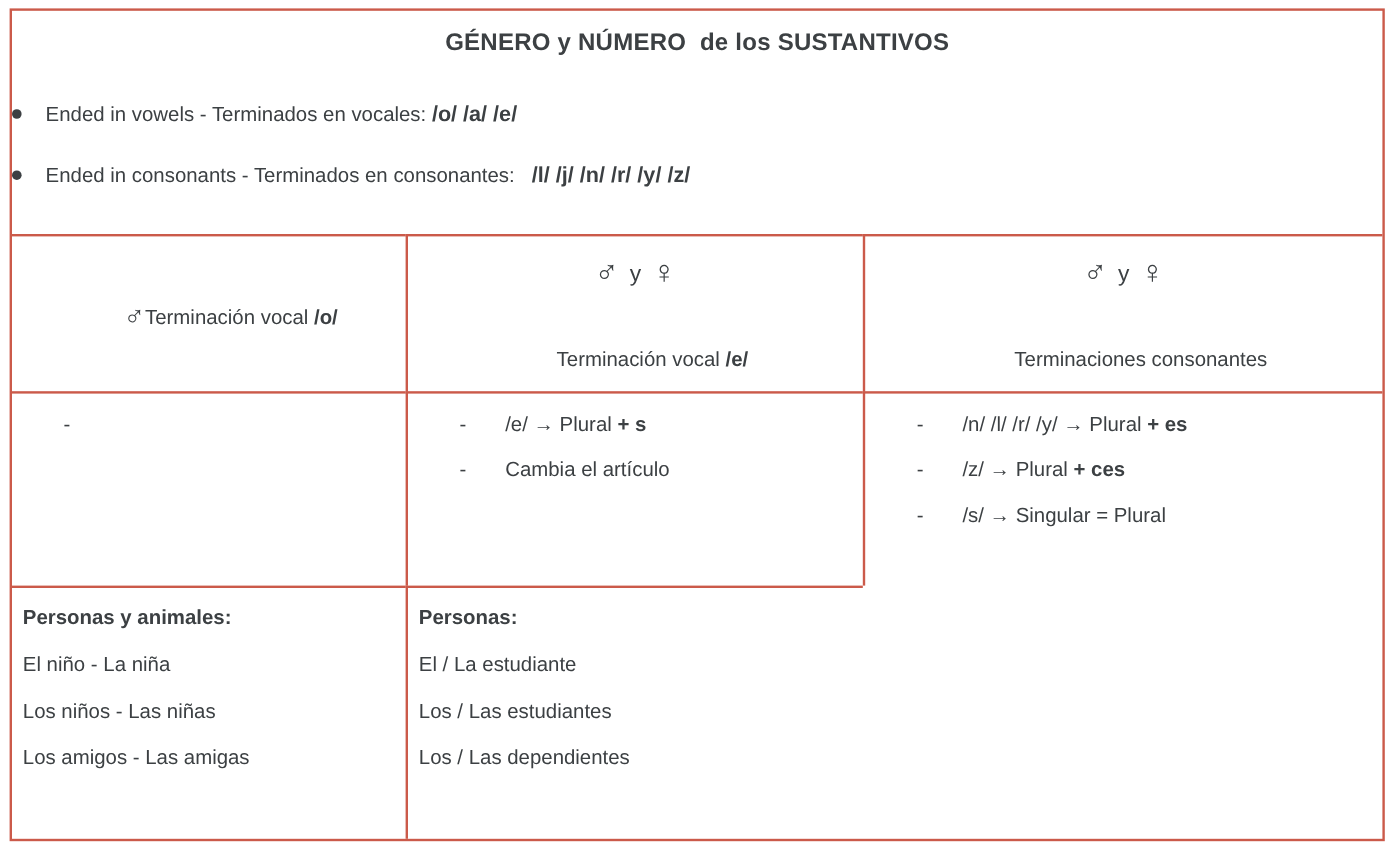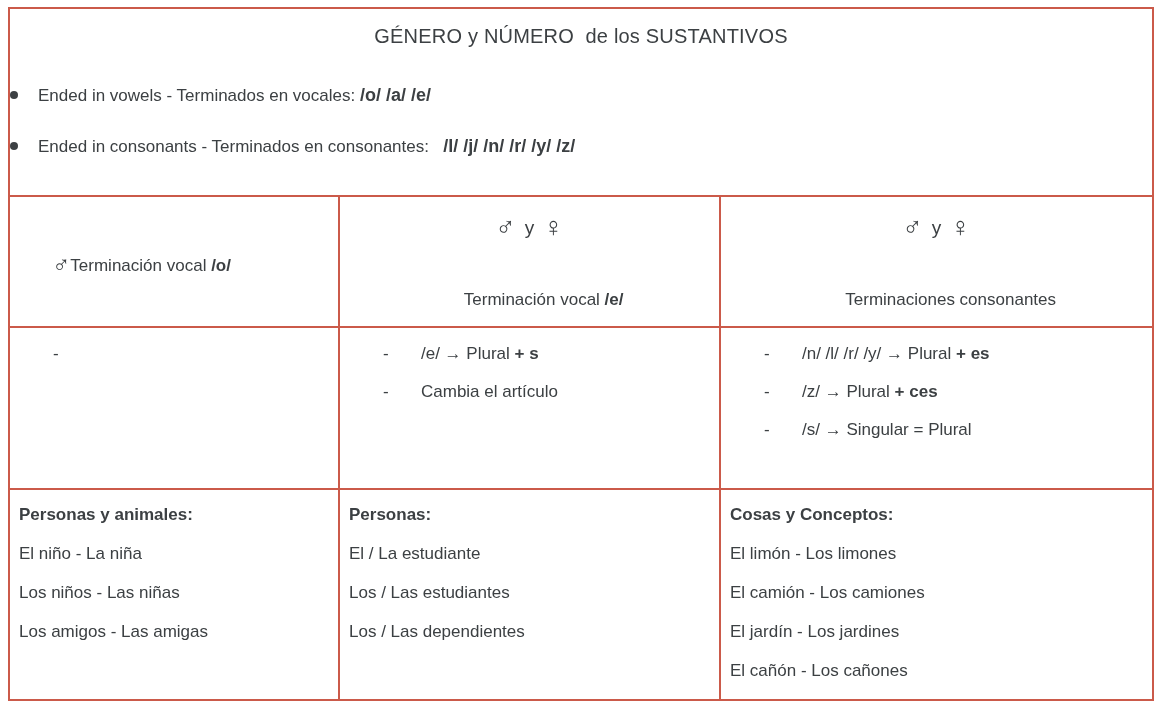--- a/index.html
+++ b/index.html
@@ -18,33 +18,33 @@
     display:grid;
     grid-template-columns:328px 381px 433px;
     grid-template-rows:186px 131px 162px 1fr;
   }
   .cell{overflow:hidden;}
   .b-left{border-left:2px solid var(--border);}
   .b-top{border-top:2px solid var(--border);}
   
   .head-section{grid-column:1/4;}
   .title{
-    text-align:center;font-size:20px;font-weight:400;
+    text-align:center;font-size:20px;font-weight:700;
     padding-top:13px;line-height:28px;white-space:pre-wrap;letter-spacing:.2px;
   }
   .intro{list-style:none;margin-top:28px;}
   .intro li{position:relative;padding-left:28px;line-height:34px;margin-bottom:16px;font-size:17px;}
   .dot{position:absolute;left:0;top:13px;width:8px;height:8px;border-radius:50%;background:var(--text);}
   .intro-label{white-space:pre-wrap;}
   .ph{font-weight:700;}
   .ph-lg{font-weight:700;font-size:18px;}
   
   .colhead{font-size:17px;}
   .colhead-left{padding:12px 6px 0 14px;}
-  .colhead-left .hline{line-height:37px;white-space:pre-wrap;}
+  .colhead-left .hline{line-height:37px;white-space:pre-wrap;text-align:center;}
   .gsym{font-size:24px;font-weight:400;vertical-align:-2px;}
   .colhead-center{text-align:center;padding-top:9px;}
   .sym-line{line-height:43px;}
   .sym-line .gsym{font-size:27px;}
   .gconj{font-size:19px;margin:0 9px;}
   .hline2{line-height:33px;white-space:pre-wrap;}
   
   .rules{padding-top:7px;font-size:17px;}
   .rule-line{padding-left:43px;line-height:38px;display:flex;}
   .rule-dash{width:38px;flex:0 0 auto;}
@@ -140,21 +140,14 @@
     <div>Los amigos - Las amigas</div>
   </div>
 
   <div class="cell b-top b-left examples">
     <div class="ex-heading">Personas:</div>
     <div>El / La estudiante</div>
     <div>Los / Las estudiantes</div>
     <div>Los / Las dependientes</div>
   </div>
 
-  <div class="cell b-top b-left examples">
-    <div class="ex-heading">Cosas y Conceptos:</div>
-    <div>El limón - Los limones</div>
-    <div>El camión - Los camiones</div>
-    <div>El jardín - Los jardines</div>
-    <div>El cañón - Los cañones</div>
-  </div>
 
 </div>
 
 </body></html>

